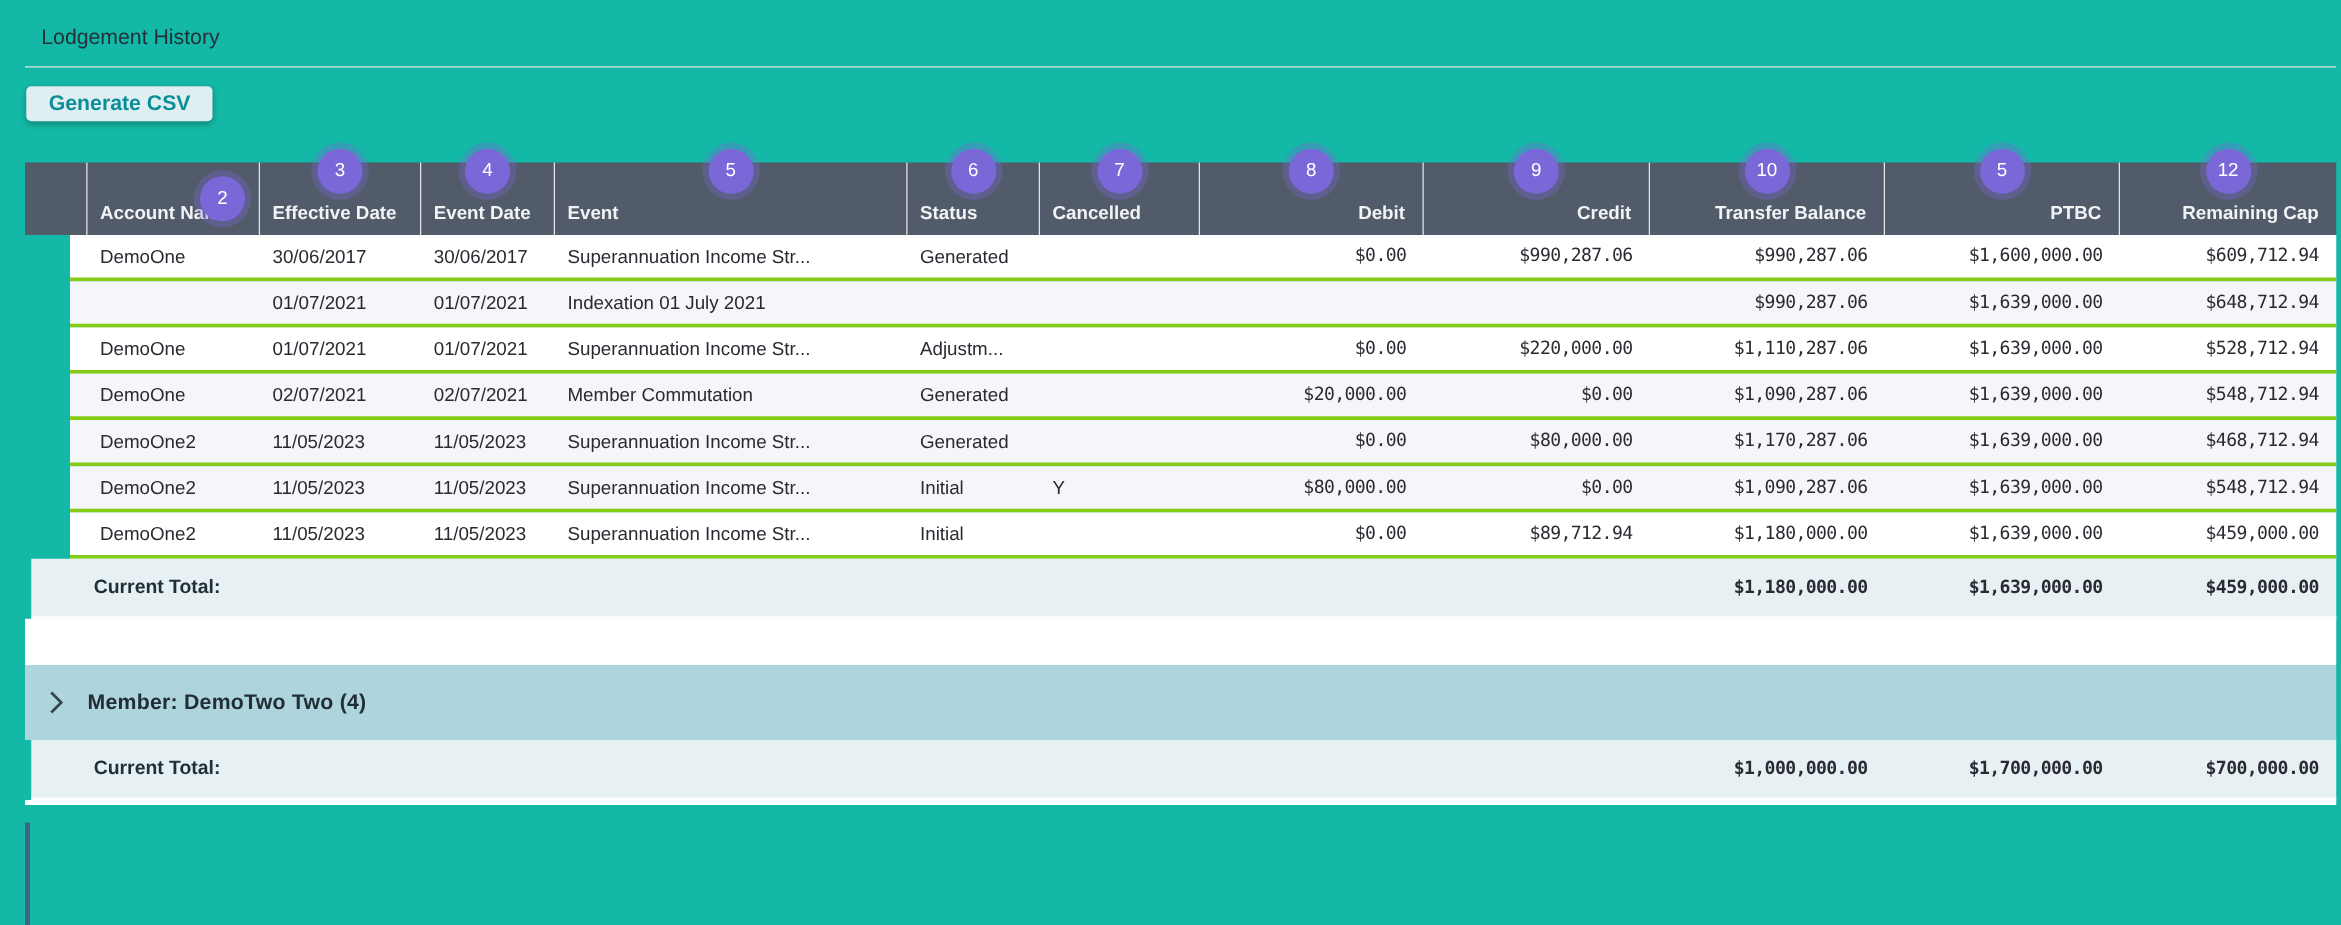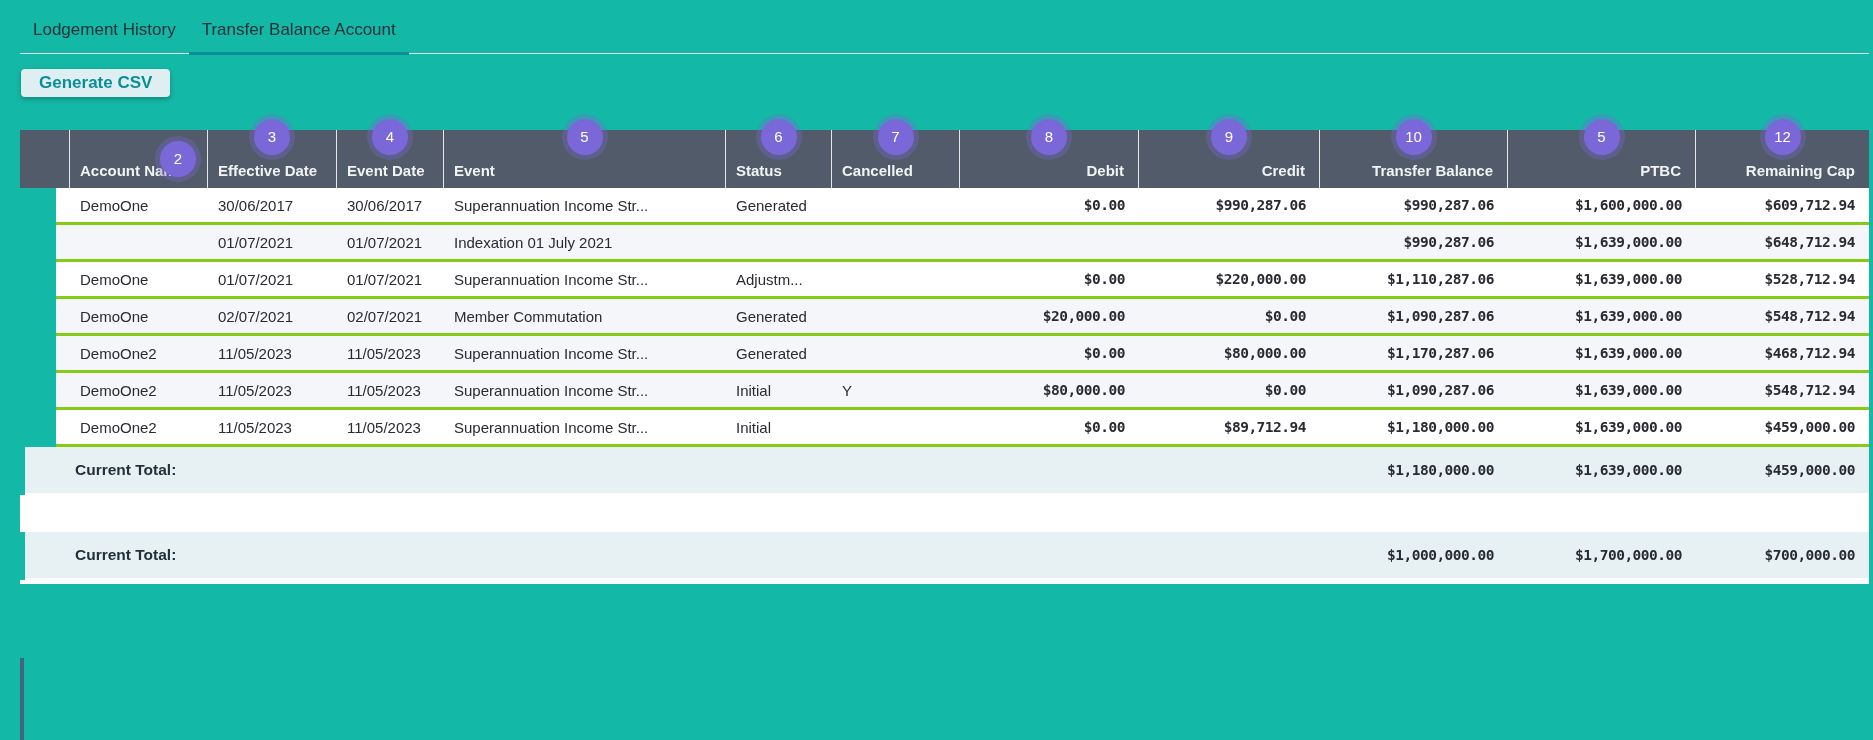--- a/index.html
+++ b/index.html
@@ -47,41 +47,40 @@
   .group-hdr.collapsed { background:var(--grp2); }
   .chev { width:50px; display:flex; align-items:center; justify-content:center; color:#37464f; }
   .gtitle { font-size:17px; font-weight:700; color:#222e36; letter-spacing:.2px; }
   
   .row { display:flex; margin-left:36px; height:37px; border-bottom:3px solid #84cc16;
     background:#fff; align-items:center; padding-left:14px; cursor:default; }
   .row.shaded { background:var(--shade); }
   .cell { padding:0 10px; font-size:15px; white-space:nowrap; overflow:hidden;
     text-overflow:ellipsis; color:#2a2a32; }
   .cell.money { font-family:"DejaVu Sans Mono", monospace; font-size:14.5px;
-    text-align:right; padding-right:14px; letter-spacing:-.5px;font-weight:bold; }
+    text-align:right; padding-right:14px; letter-spacing:-.5px; }
   
   .total-row { display:flex; align-items:center; height:48px; background:var(--totbg);
     margin-left:5px; padding-left:50px; border-bottom:2px solid #fff;justify-content:flex-end; }
   .total-label { font-size:15.5px; font-weight:700; color:#22303a; }
   .total-row .cell.money { font-weight:700; font-family:"DejaVu Sans Mono", monospace; }
   .spacer { margin-left:auto; }
   .gap { height:37px; background:#fff; }
   .gap-sm { height:4px; background:#fff; }
   .left-bar { position:absolute; left:0px; top:528px; width:4px; height:212px;
     background:#3f6580; }
   svg { display:block; }
 </style>
 </head>
 <body>
 
 <div class="page">
 
   <div class="tabbar">
     <div class="tab">Lodgement History</div>
-    <div class="tab active">Transfer Balance Account</div>
   </div>
 
   <button class="csv-btn">Generate CSV</button>
 
   <div class="grid">
     <div class="hdr" id="grid-header">
         <div class="hcell c-expand">
           <span></span>
         </div>
         <div class="hcell c-account">
@@ -222,20 +221,28 @@
           <div class="cell c-rc money">$459,000.00</div>
         </div>
         <div class="total-row">
           <span class="total-label">Current Total:</span>
           <div class="spacer"></div>
           <div class="cell c-tb money">$1,180,000.00</div>
           <div class="cell c-ptbc money">$1,639,000.00</div>
           <div class="cell c-rc money">$459,000.00</div>
         </div>
         <div class="gap"></div>
+        <div class="group-hdr collapsed">
+          <div class="chev">
+            <svg width="12" height="20" viewBox="0 0 12 20">
+              <polyline points="2,2 10,10 2,18" fill="none" stroke="#37464f" stroke-width="2.2"></polyline>
+            </svg>
+          </div>
+          <span class="gtitle">Member: DemoTwo Two (4)</span>
+        </div>
         <div class="total-row">
           <span class="total-label">Current Total:</span>
           <div class="spacer"></div>
           <div class="cell c-tb money">$1,000,000.00</div>
           <div class="cell c-ptbc money">$1,700,000.00</div>
           <div class="cell c-rc money">$700,000.00</div>
         </div>
         <div class="gap-sm"></div>
       </div>
     <div class="left-bar"></div>

